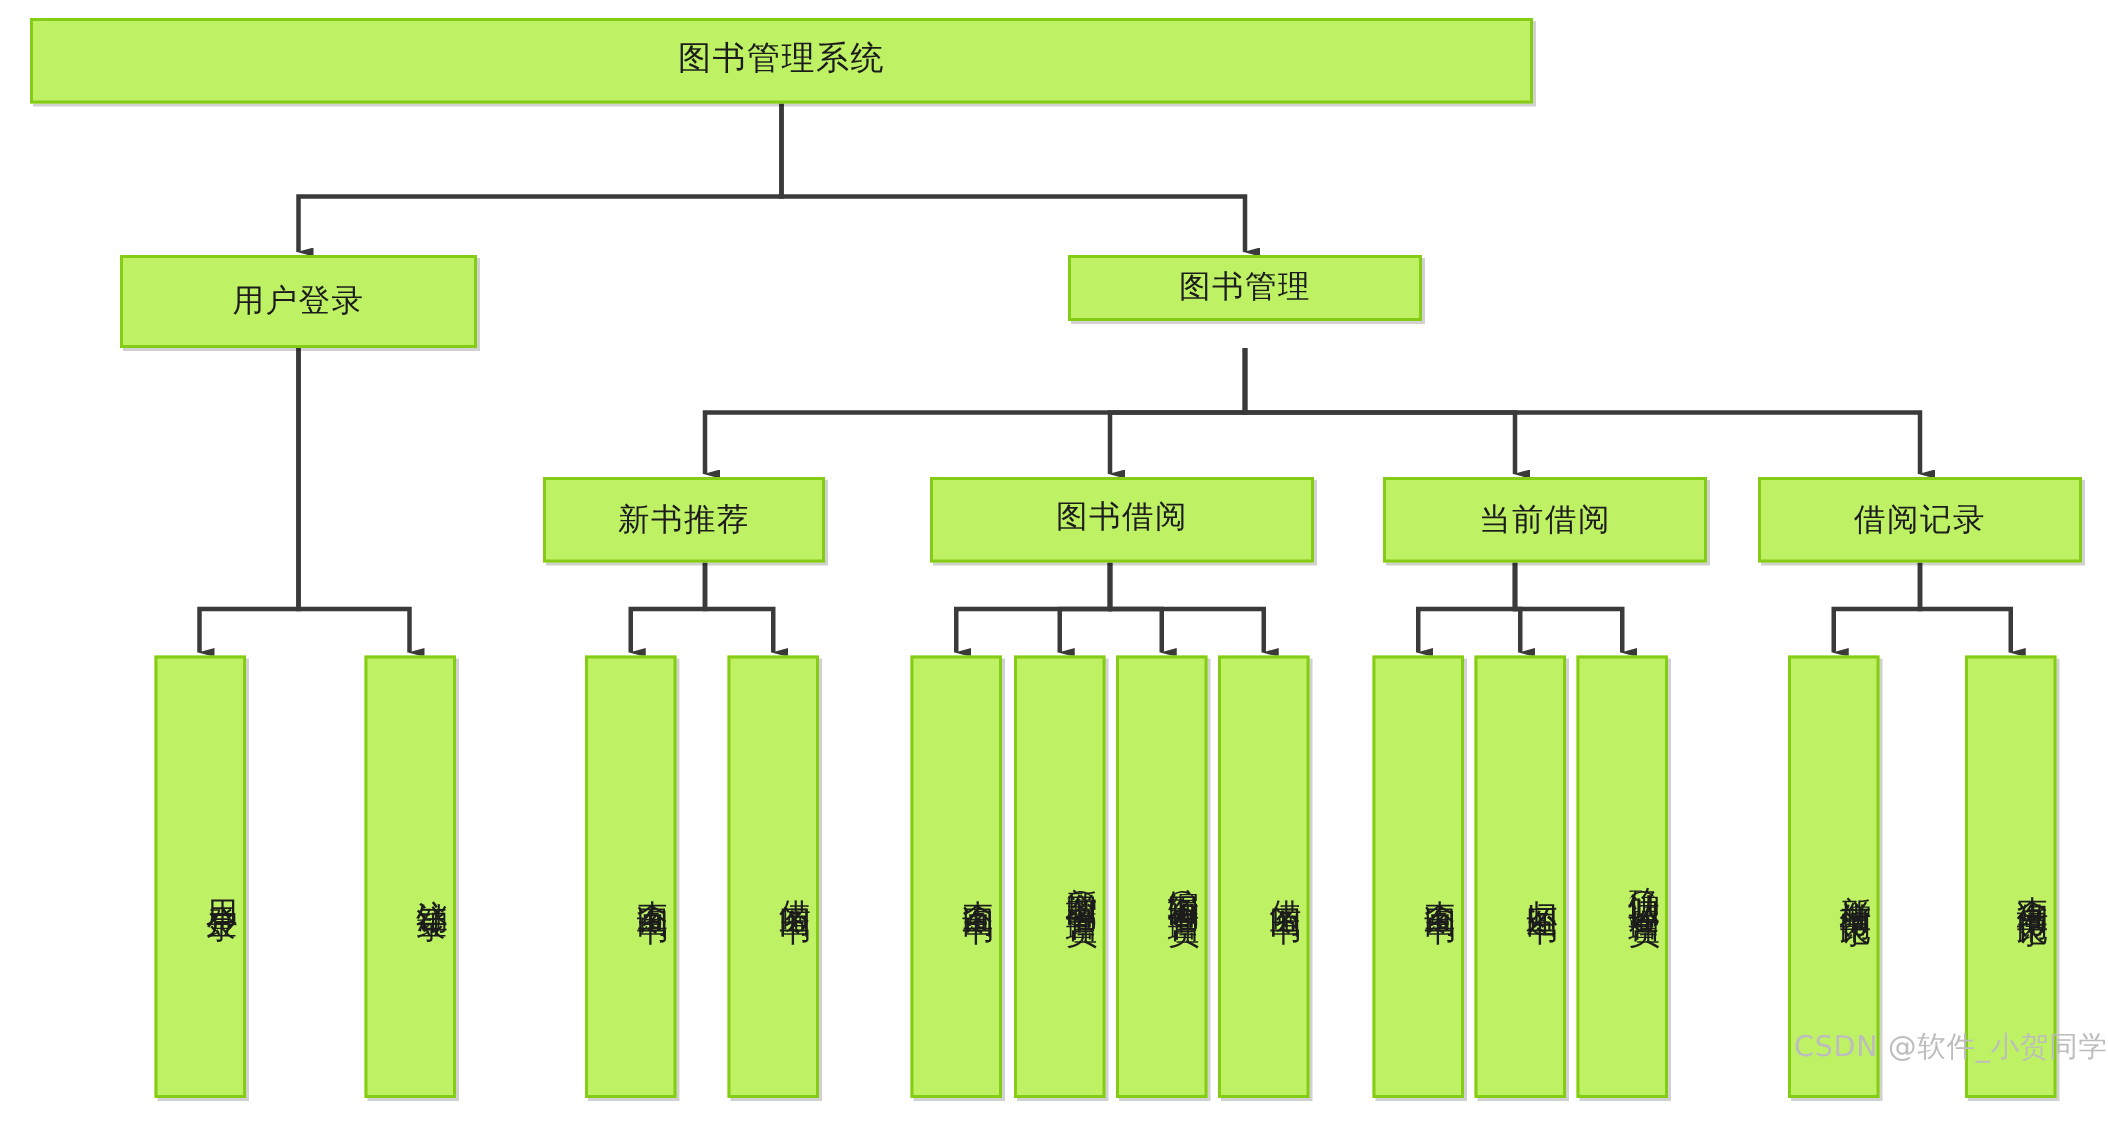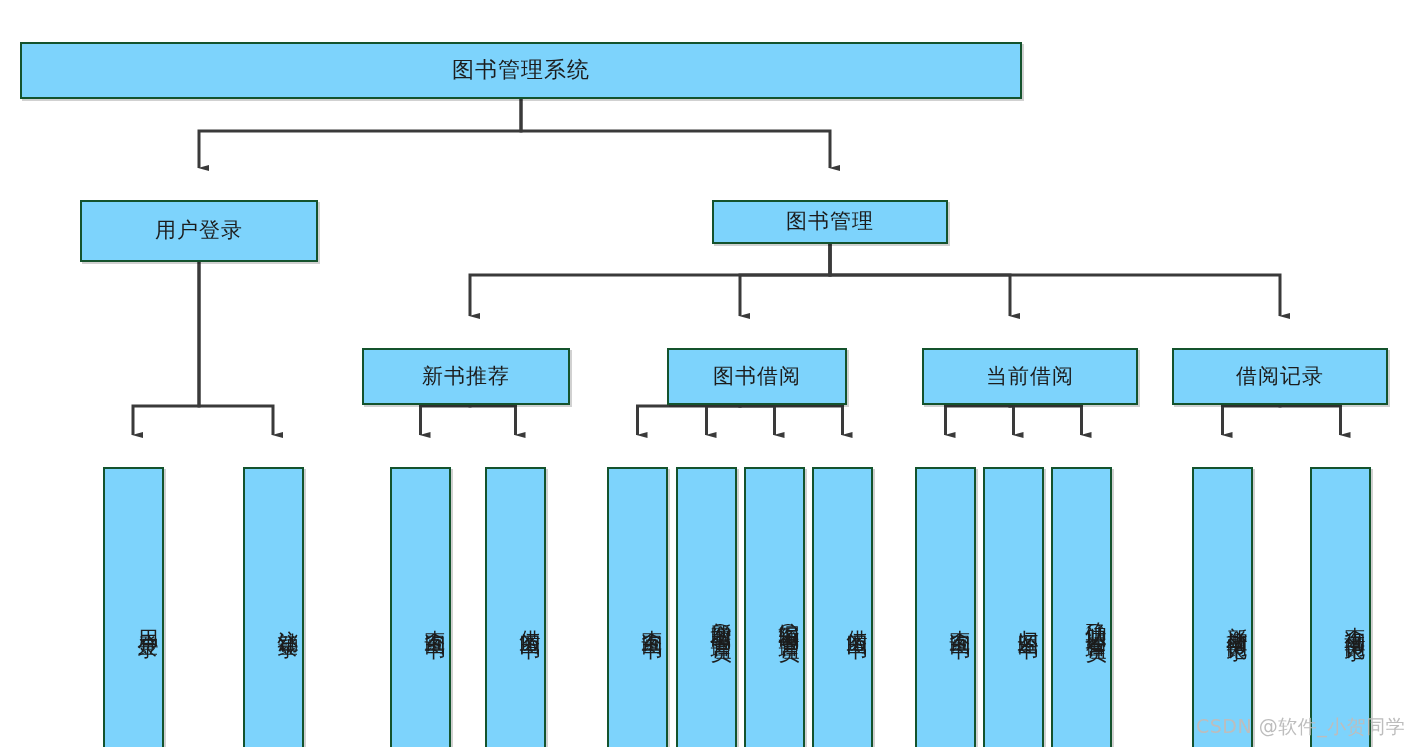--- a/index.html
+++ b/index.html
@@ -22,29 +22,28 @@
     position: absolute;
     left: 0;
     top: 0;
     width: 1405px;
     height: 747px;
     pointer-events: none;
   }
   .node {
     position: absolute;
     box-sizing: border-box;
-    background: #7dd3fc;
-    border: 2px solid #14532d;
+    background: #bef264;
+    border: 2px solid #84cc16;
     box-shadow: 2px 2px 0 rgba(0,0,0,0.18);
     display: flex;
     align-items: center;
     justify-content: center;
     color: #1c1c1c;
     text-align: center;
-    margin-top: 30px;
   }
   .node.horiz {
     font-size: 21px;
     line-height: 1.2;
     letter-spacing: 1px;
   }
   .node.root {
     font-size: 22px;
   }
   .node.vert {
@@ -115,24 +114,24 @@
     <span class="txt">图书管理</span>
   </div>
 
   <div class="node vert" style="left: 103px; top: 437px; width: 61px; height: 295px;">
     <span class="txt">用户登录</span>
   </div>
   <div class="node vert" style="left: 243px; top: 437px; width: 61px; height: 295px;">
     <span class="txt">注销登录</span>
   </div>
 
-  <div class="node horiz" style="left: 362px; top: 318px; width: 208px; height: 57px;">
+  <div class="node horiz" style="left: 362px; top: 318px; width: 188px; height: 57px;">
     <span class="txt">新书推荐</span>
   </div>
-  <div class="node horiz" style="left: 667px; top: 318px; width: 180px; height: 57px;">
+  <div class="node horiz" style="left: 620px; top: 318px; width: 256px; height: 57px; font-family: Liberation Mono, monospace;">
     <span class="txt">图书借阅</span>
   </div>
   <div class="node horiz" style="left: 922px; top: 318px; width: 216px; height: 57px;">
     <span class="txt">当前借阅</span>
   </div>
   <div class="node horiz" style="left: 1172px; top: 318px; width: 216px; height: 57px; align-items: center;">
     <span class="txt">借阅记录</span>
   </div>
 
   <div class="node vert" style="left: 390px; top: 437px; width: 61px; height: 295px;">
@@ -165,15 +164,15 @@
     <span class="txt">确认归还（管理员）</span>
   </div>
 
   <div class="node vert" style="left: 1192px; top: 437px; width: 61px; height: 295px;">
     <span class="txt">新增借阅记录</span>
   </div>
   <div class="node vert" style="left: 1310px; top: 437px; width: 61px; height: 295px;">
     <span class="txt">查询借阅记录</span>
   </div>
 
-  <div class="watermark" style="left: 1196px; top: 714px; color: rgb(189, 189, 189);">CSDN @软件_小贺同学</div>
+  <div class="watermark" style="left: 1196px; top: 685px; color: rgb(189, 189, 189);">CSDN @软件_小贺同学</div>
 
 </div>
 
 </body></html>

